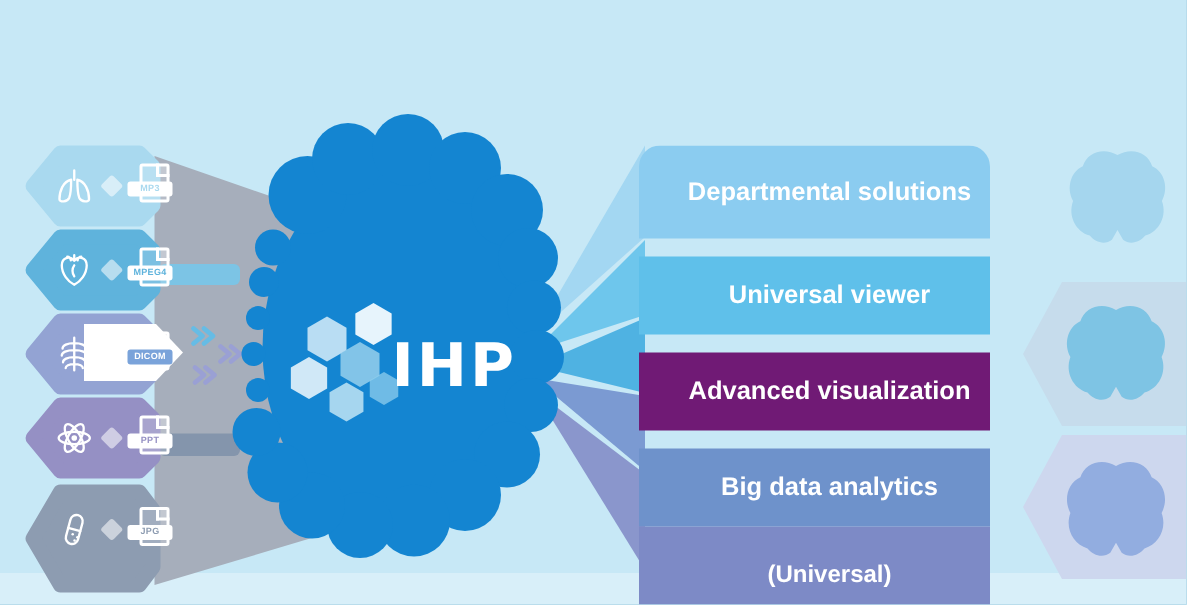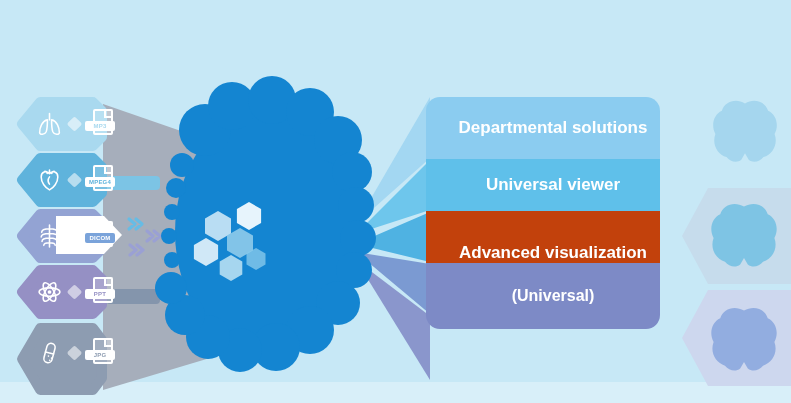--- a/index.html
+++ b/index.html
@@ -26,21 +26,21 @@
   .file .band{position:absolute;left:0;top:12px;width:30px;height:10px;background:#fff;border-radius:2px;
               display:flex;align-items:center;justify-content:center;
               font-size:6px;font-weight:bold;letter-spacing:0.2px;line-height:1;}
   .organ-stroke{fill:none;stroke:#fff;stroke-width:1.5;stroke-linecap:round;stroke-linejoin:round;}
 
   
   #solutions{left:426px;top:97px;width:234px;border-radius:14px;overflow:hidden;
              box-shadow:0 0 0 0 transparent;}
   .sol-row{display:flex;flex-direction:column;align-items:center;justify-content:center;
            color:#fff;font-weight:bold;font-size:17px;text-align:center;line-height:1.15;padding-left:20px;}
-  .sol-row.h1{height:62px;} .sol-row.h2{height:52px;} .sol-row.h5{height:66px;font-size:16px;}
+  .sol-row.h1{height:62px;} .sol-row.h2{height:52px;margin-top:12px;} .sol-row.h5{height:66px;font-size:16px;}
 
   
   #logo-text{left:261px;top:221px;color:#fff;font-weight:800;font-size:40px;letter-spacing:2px;
              font-family:"DejaVu Sans","Liberation Sans",sans-serif;}
 </style>
 </head>
 <body>
 
 <div id="canvas">
 
@@ -205,29 +205,33 @@
 
   <svg class="abs" style="left:0;top:0;width:791px;height:403px;" viewBox="0 0 791 403">
     <polygon points="249,202 261.1,209 261.1,223 249,230 236.9,223 236.9,209" fill="#eef8fd" opacity="0.97"></polygon>
     <polygon points="218,211 231,218.5 231,233.5 218,241 205,233.5 205,218.5" fill="#d6ecf9" opacity="0.85"></polygon>
     <polygon points="206,238 218.1,245 218.1,259 206,266 193.9,259 193.9,245" fill="#e4f3fb" opacity="0.9"></polygon>
     <polygon points="240,228 253,235.5 253,250.5 240,258 227,250.5 227,235.5" fill="#9ed3ee" opacity="0.8"></polygon>
     <polygon points="231,255 242.3,261.5 242.3,274.5 231,281 219.7,274.5 219.7,261.5" fill="#bfe4f5" opacity="0.85"></polygon>
     <polygon points="256,248 265.5,253.5 265.5,264.5 256,270 246.5,264.5 246.5,253.5" fill="#8ecdec" opacity="0.75"></polygon>
   </svg>
 
+  <div class="abs" id="logo-text">IHP</div>
 
   <div class="abs" id="solutions">
     <div class="sol-row h1" style="background-color: rgb(139, 204, 240);">
       <span>Departmental solutions</span>
     </div>
     <div class="sol-row h2" style="background-color: rgb(95, 192, 234);">
       <span>Universal viewer</span>
     </div>
-    <div class="sol-row h2" style="background-color: #c2410c; justify-content: flex-end;">
+    <div class="sol-row h2" style="background-color: #701a75;">
       <span>Advanced visualization</span>
+    </div>
+    <div class="sol-row h2" style="background-color: rgb(110, 146, 203);">
+      <span>Big data analytics</span>
     </div>
     <div class="sol-row h5" style="background-color: rgb(125, 138, 198);">
       <span>(Universal)</span>
     </div>
   </div>
 
 </div>
 
 </body></html>

